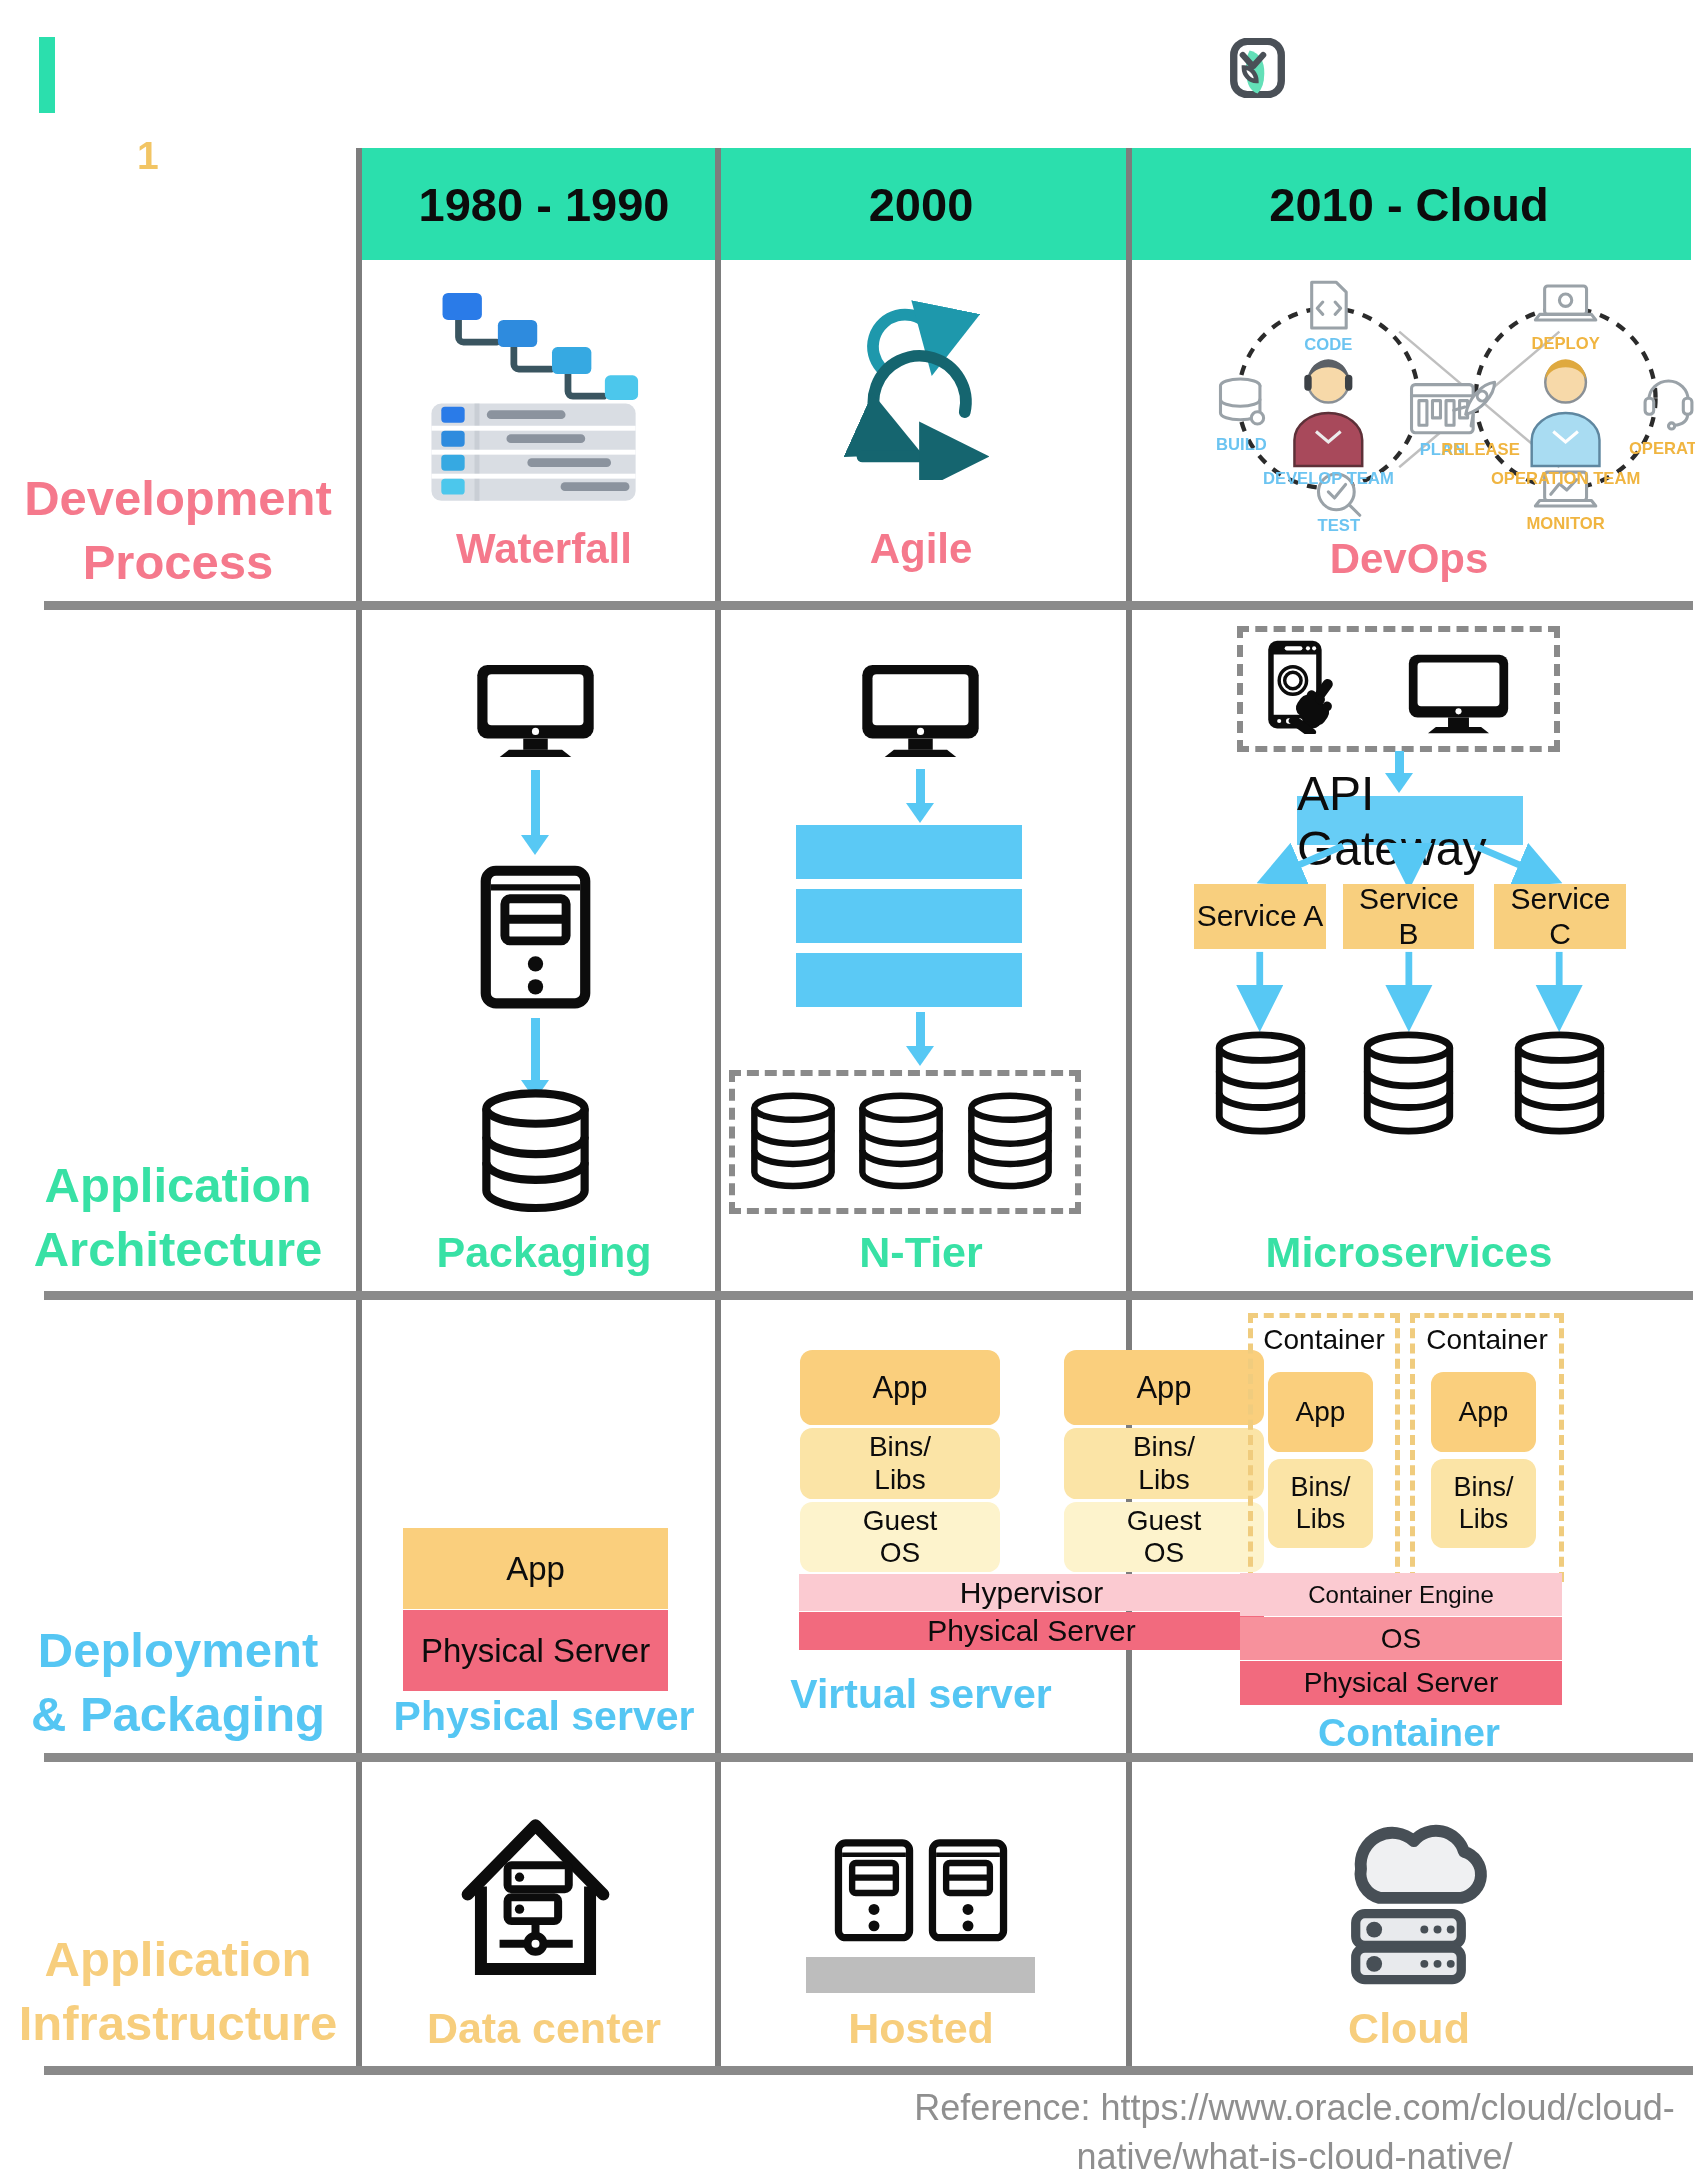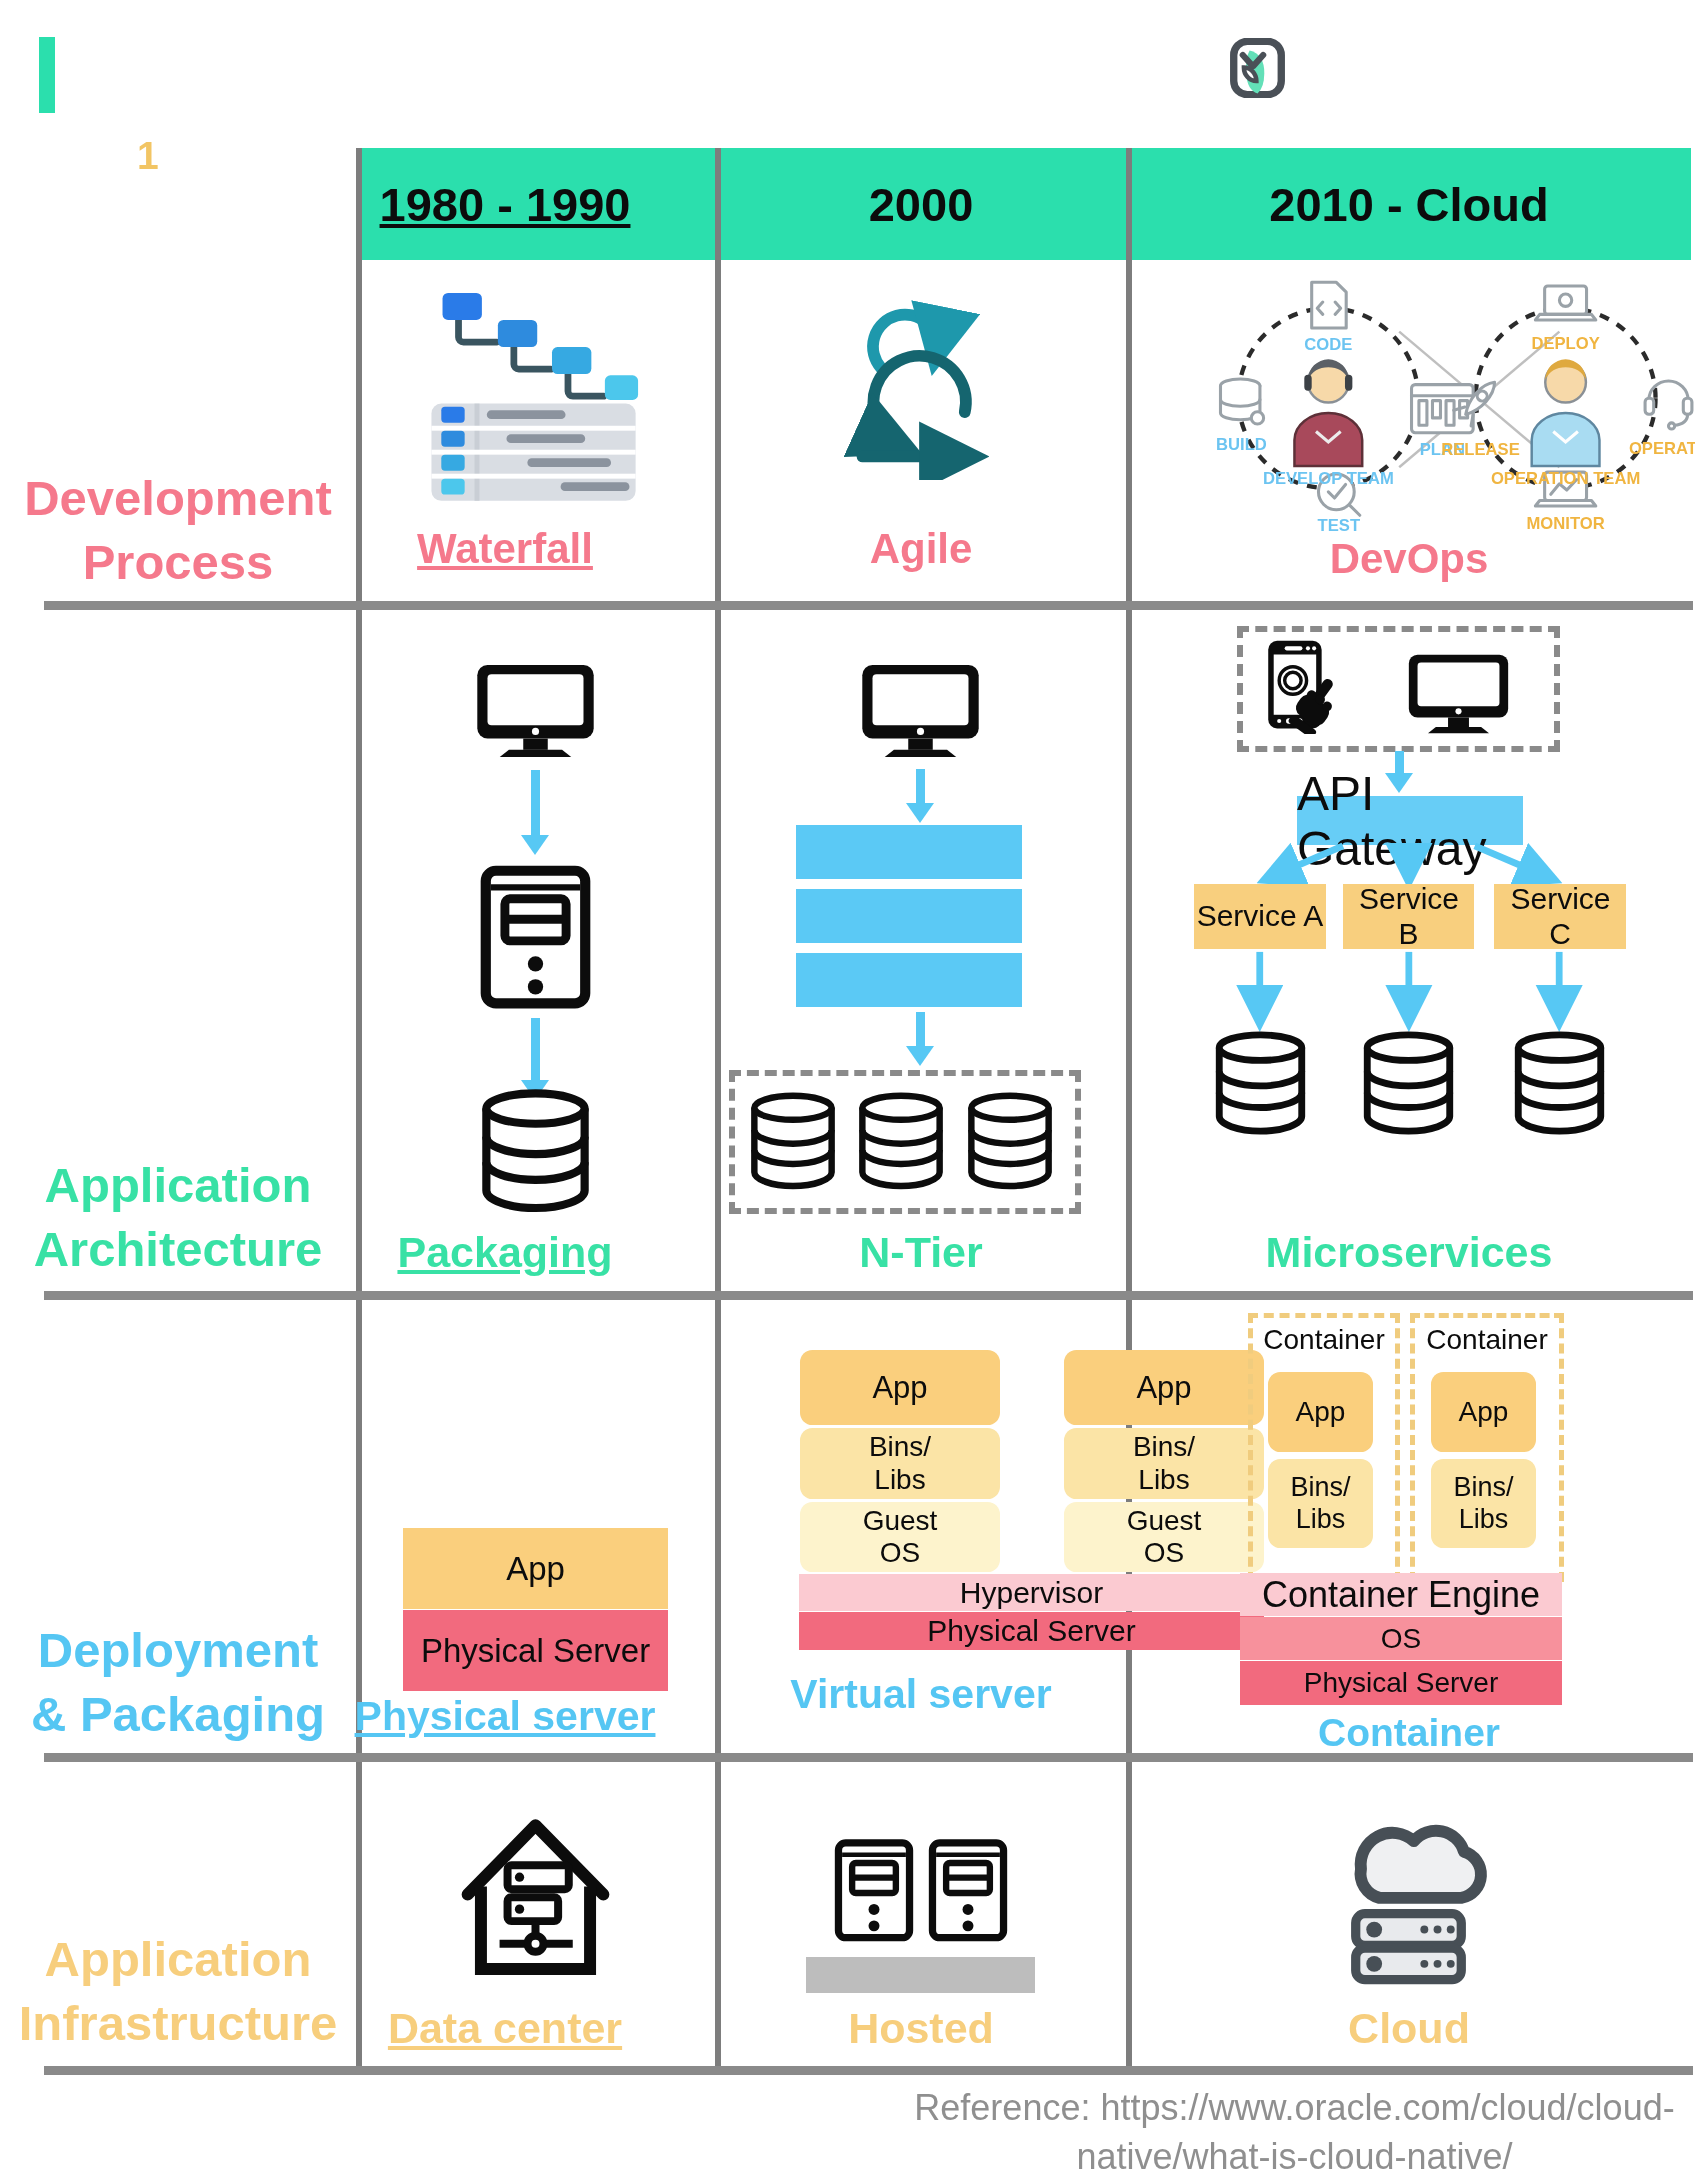--- a/index.html
+++ b/index.html
@@ -13,21 +13,21 @@
   .site-name{position:absolute;left:1299px;top:44px;font-size:39px;font-weight:bold;color:#111;white-space:nowrap;}
   .page-num{position:absolute;left:137px;top:134px;font-size:39px;font-weight:bold;color:#F2C564;}
 
   
   .band{position:absolute;left:356px;top:148px;width:1335px;height:112px;background:#2BDFAD;}
   .vline{position:absolute;top:148px;width:5.5px;height:1919px;background:#7d7d7d;}
   .v1{left:356px;} .v2{left:715px;} .v3{left:1126px;}
   .hline{position:absolute;left:44px;width:1649px;height:8.6px;background:#8a8a8a;}
   .h1{top:601px;} .h2{top:1291px;} .h3{top:1753px;} .h4{top:2066px;}
   .colhead{position:absolute;top:177px;font-size:47px;font-weight:bold;color:#0c0c0c;text-align:center;transform:translateX(-50%);white-space:nowrap;}
-  .c1{left:505px;text-decoration:underline;} .c2{left:921px;} .c3{left:1409px;}
+  .c1{left:544px;} .c2{left:921px;} .c3{left:1409px;}
 
   
   .rowlabel{position:absolute;left:0;width:356px;text-align:center;font-weight:bold;
             font-size:49px;line-height:1.3;white-space:pre-line;}
   .cap{position:absolute;font-weight:bold;text-align:center;transform:translateX(-50%);white-space:nowrap;}
   .pink{color:#F5798C;} .green{color:#38E1A5;} .blue{color:#55C6F3;} .yellow{color:#F7CE7D;}
 
   
   .abs{position:absolute;}
   .varrow{position:absolute;width:8.6px;background:#57C8F4;}
@@ -399,21 +399,21 @@
   <div class="stackbar rounded" style="left:1268px;top:1372px;width:105px;height:80px;background:#FACF7D;font-size:28px;">
       <span>App</span>
     </div>
   <div class="stackbar rounded" style="left:1431px;top:1372px;width:105px;height:80px;background:#FACF7D;font-size:28px;">
       <span>App</span>
     </div>
   <div class="stackbar rounded pre" style="left:1268px;top:1459px;width:105px;height:89px;background:#FBE4A6;font-size:27px;line-height:1.15;"><span class="pre">Bins/
 Libs</span></div>
   <div class="stackbar rounded pre" style="left:1431px;top:1459px;width:105px;height:89px;background:#FBE4A6;font-size:27px;line-height:1.15;"><span class="pre">Bins/
 Libs</span></div>
-  <div class="stackbar" style="left:1240px;top:1573px;width:322px;height:43px;background:#FBCAD1;font-size:36px;">
+  <div class="stackbar" style="left:1240px;top:1573px;width:322px;height:43px;background:#FBCAD1;font-size:24px;">
       <span>Container Engine</span>
     </div>
   <div class="stackbar" style="left:1240px;top:1617px;width:322px;height:43px;background:#F7919C;font-size:28px;">
       <span>OS</span>
     </div>
   <div class="stackbar" style="left:1240px;top:1661px;width:322px;height:44px;background:#F26A7E;font-size:28px;">
       <span>Physical Server</span>
     </div>
   <div class="cap blue c3" style="top:1711px;font-size:39px;">Container</div>
 

